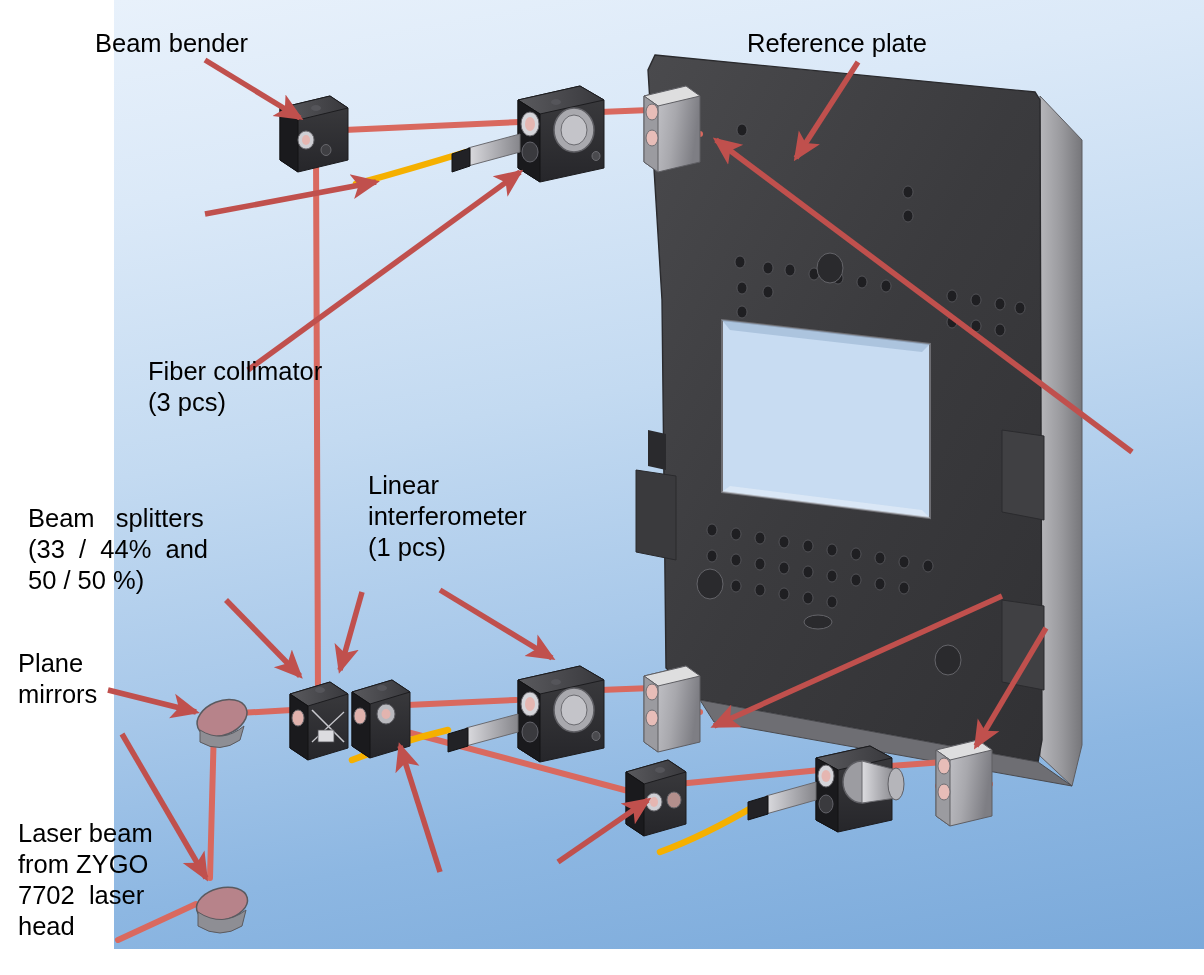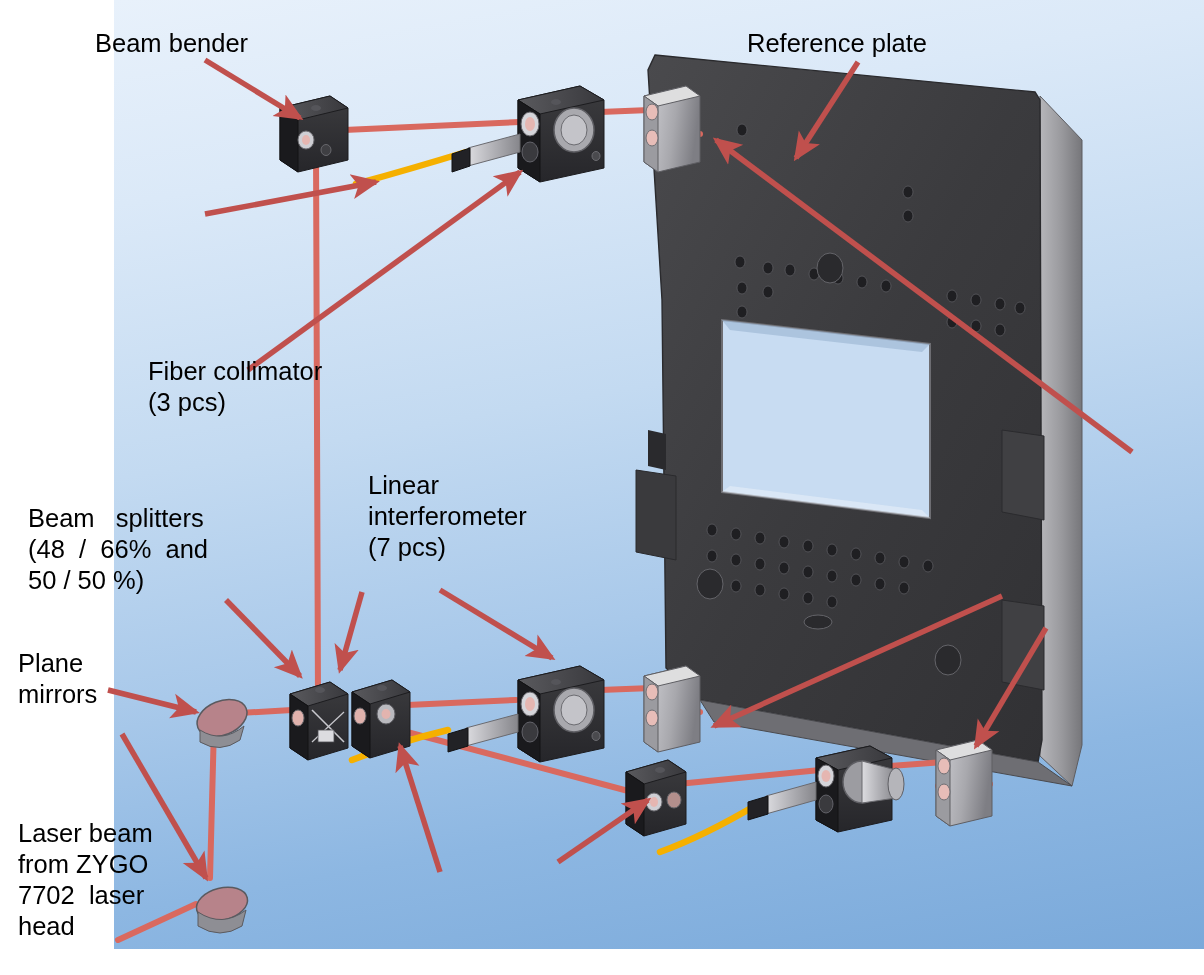--- a/index.html
+++ b/index.html
@@ -347,26 +347,26 @@
 
   <div class="lbl" style="left:95px; top:28px;">Beam bender</div>
 
   <div class="lbl" style="left:735px; top:28px;margin-left:12px;">Reference plate</div>
 
 
   <div class="lbl" style="left:148px; top:356px;">Fiber collimator
 (3 pcs)</div>
 
   <div class="lbl" style="left:28px; top:503px;">Beam   splitters
-(48  /  66%  and
+(33  /  44%  and
 50 / 50 %)</div>
 
   <div class="lbl" style="left:368px; top:470px;">Linear
 interferometer
-(7 pcs)</div>
+(1 pcs)</div>
 
 
   <div class="lbl" style="left:18px; top:648px;">Plane
 mirrors</div>
 
   <div class="lbl" style="left:18px; top:818px;">Laser beam
 from ZYGO
 7702  laser
 head</div>
 

